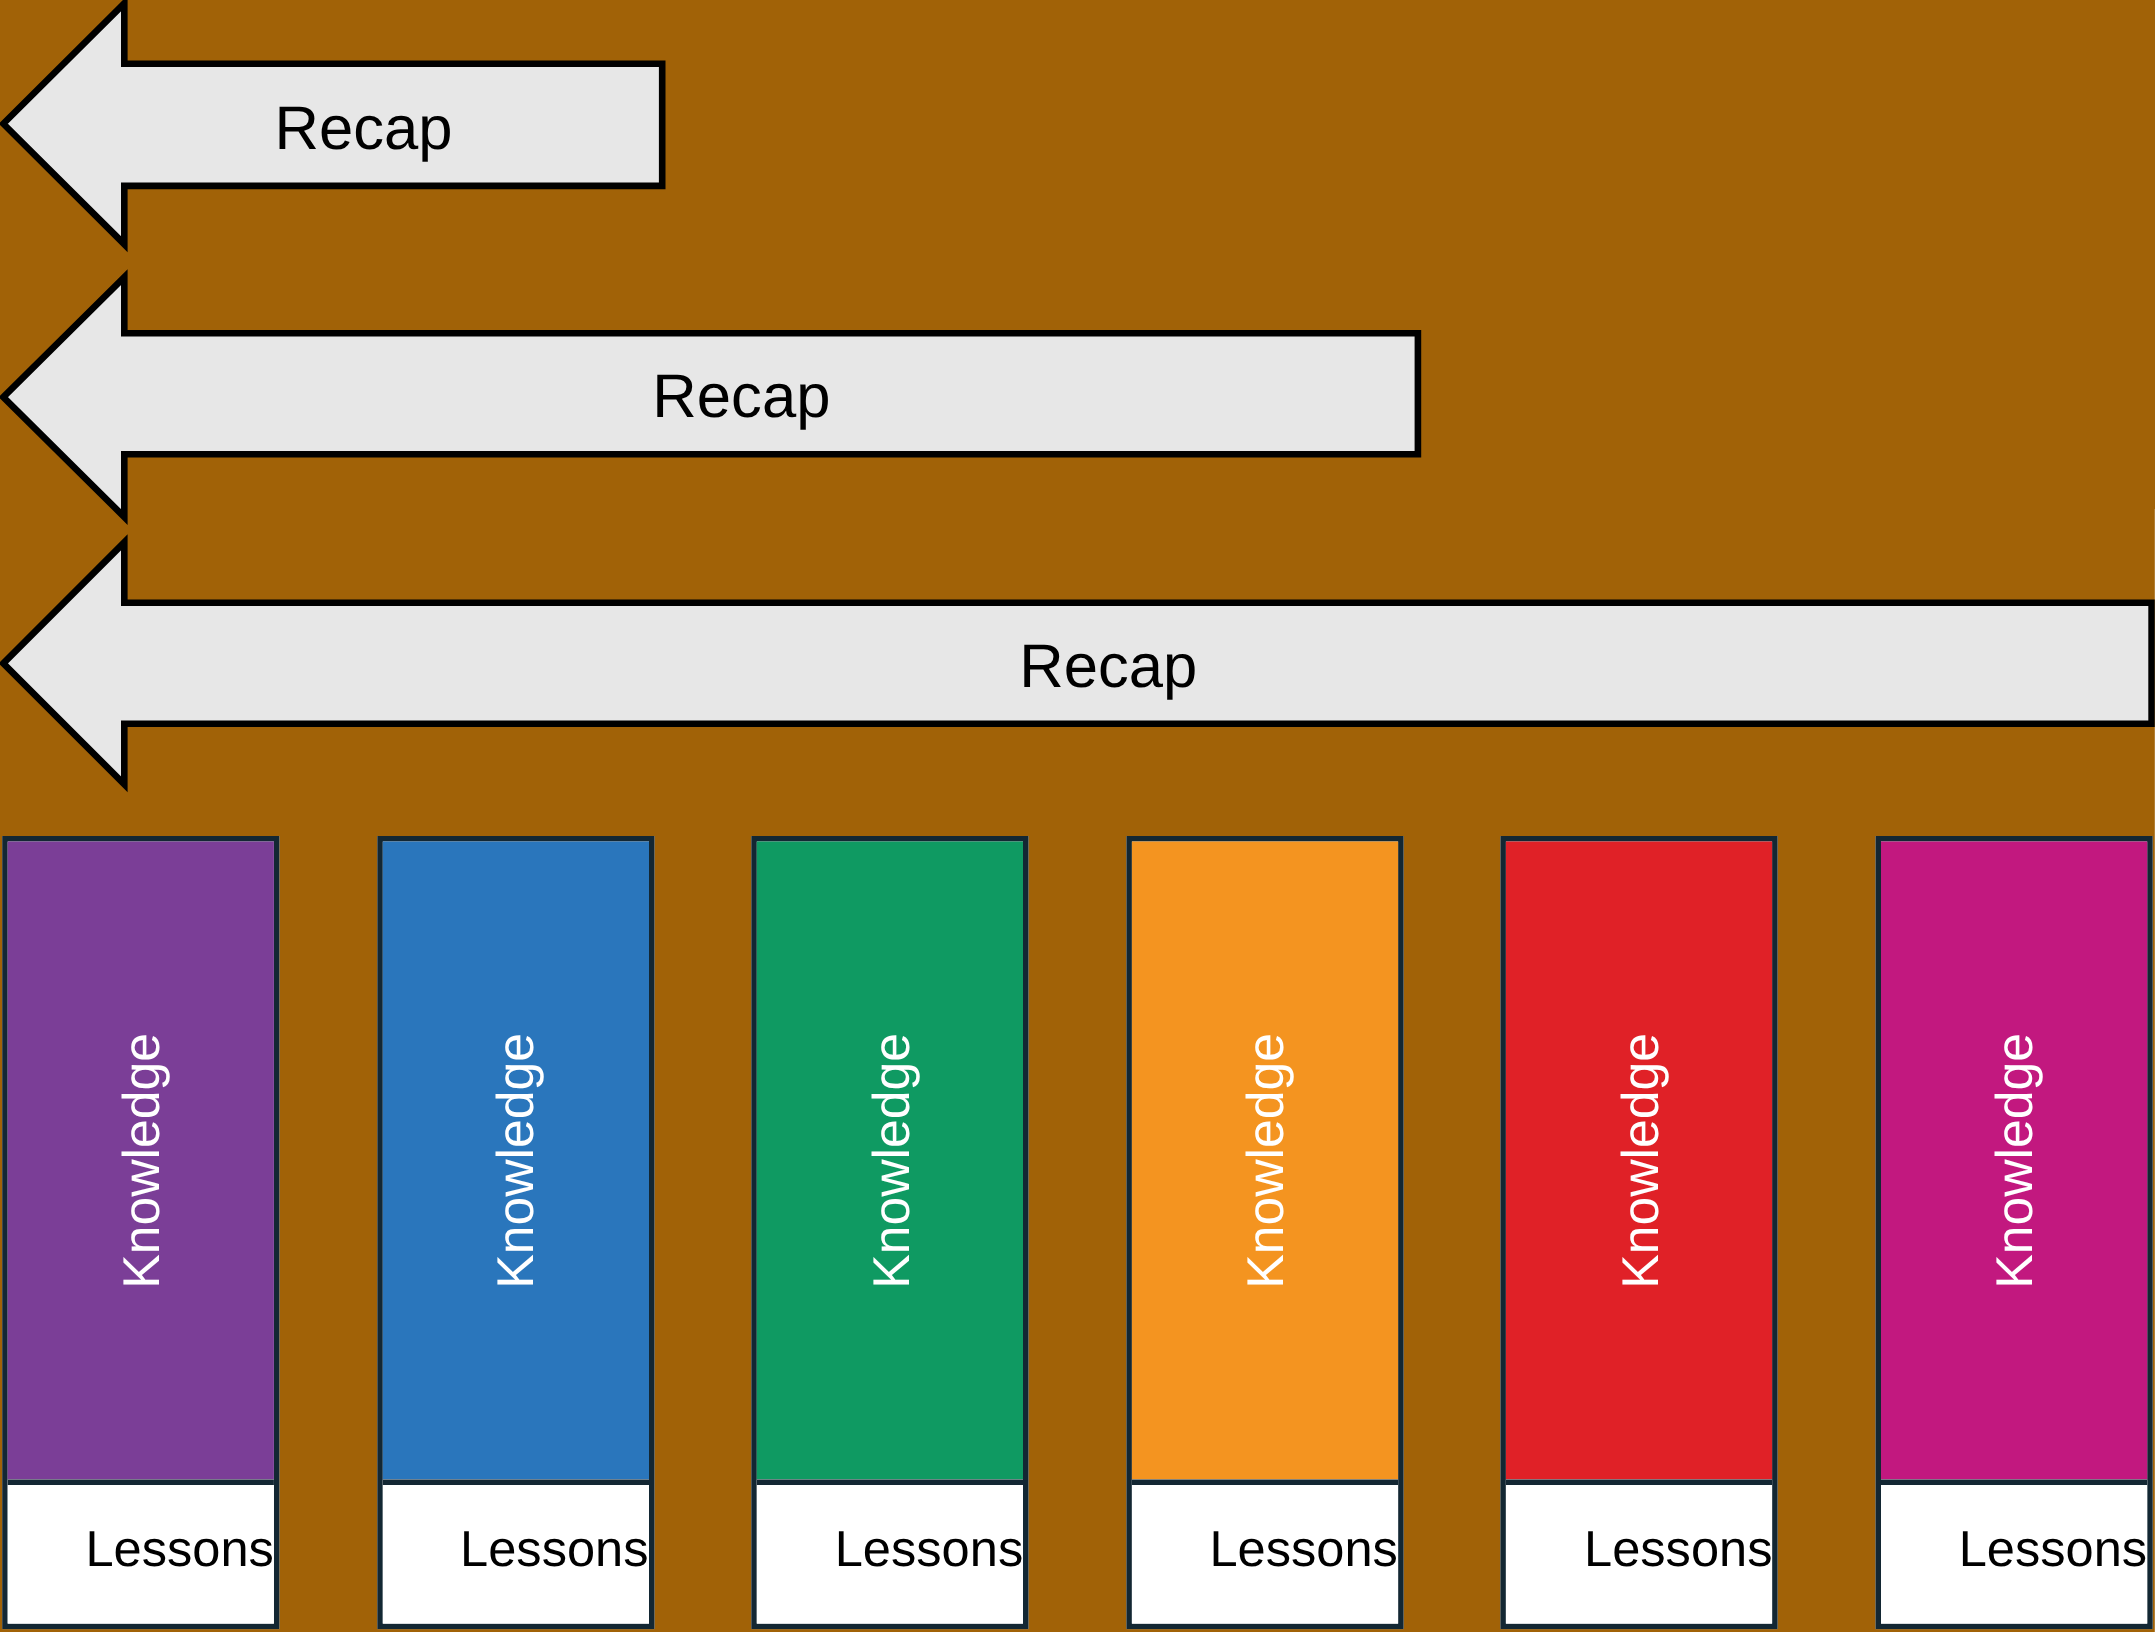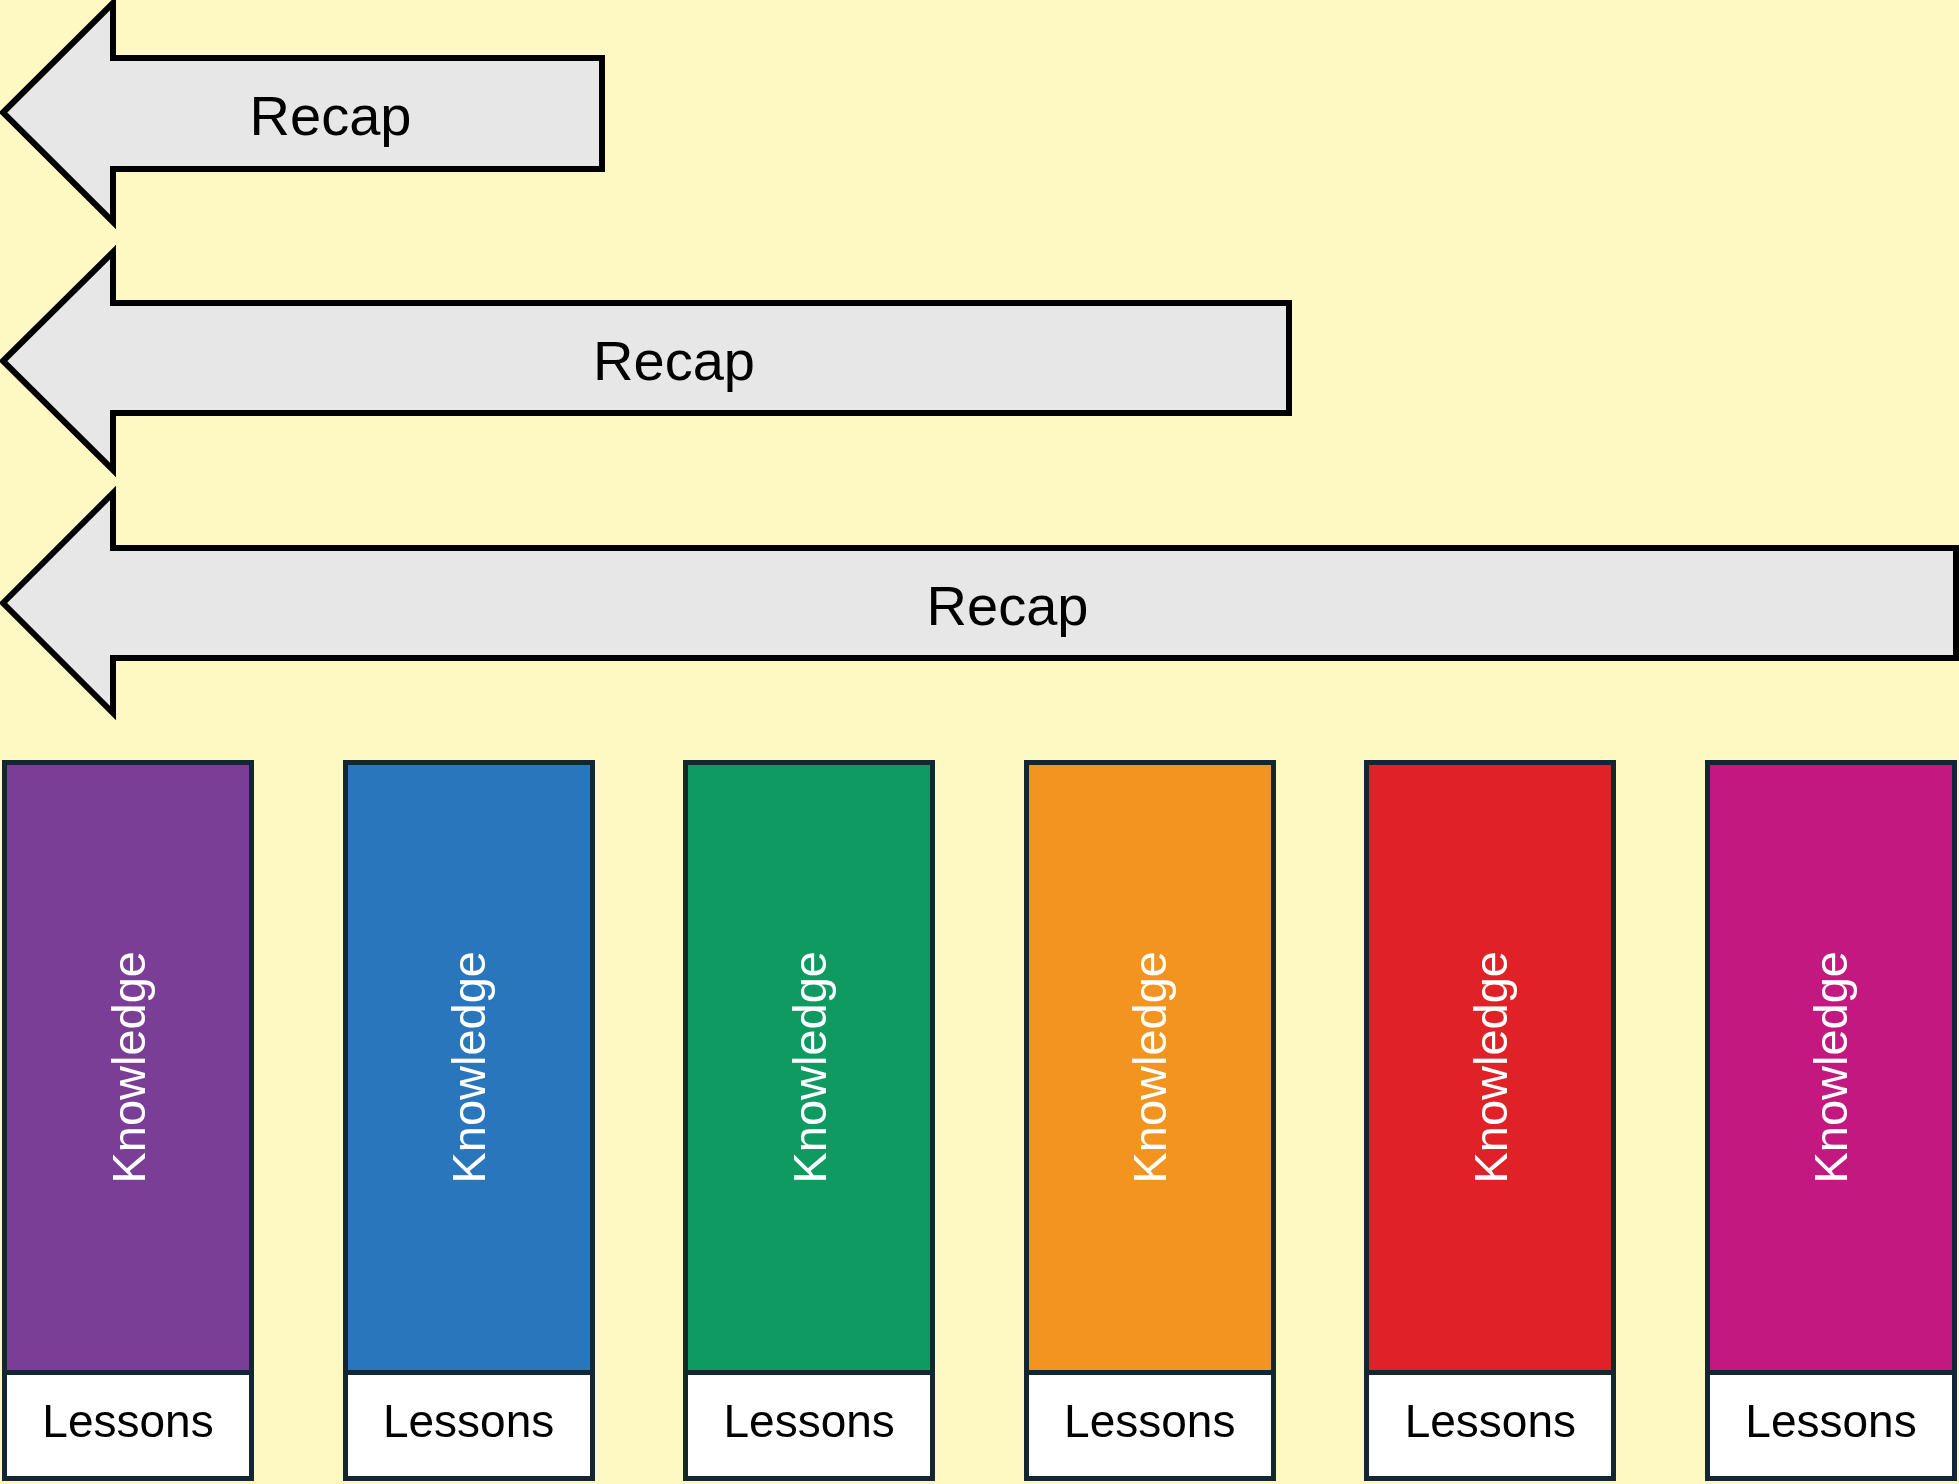--- a/index.html
+++ b/index.html
@@ -4,21 +4,21 @@
 <style>
   html, body {
     margin: 0;
     padding: 0;
     background: #ffffff;
   }
   .canvas {
     position: relative;
     width: 1959px;
     height: 1484px;
-    background: #fef9c3;
+    background: #a16207;
     font-family: "Liberation Sans", sans-serif;
     overflow: hidden;
   }
   .arrows-svg {
     position: absolute;
     top: 0;
     left: 0;
   }
   .arrow-label {
     font-family: "Liberation Sans", sans-serif;
@@ -51,27 +51,27 @@
     justify-content: center;
   }
   .knowledge-text {
     writing-mode: vertical-rl;
     transform: rotate(180deg);
     color: #ffffff;
     font-size: 47px;
     line-height: 1;
   }
   .lessons-box {
-    height: 106px;
+    height: 131px;
     flex: 0 0 auto;
     background: #ffffff;
     border-top: 5px solid var(--col-border, #132733);
     display: flex;
     align-items: center;
-    justify-content: center;
+    justify-content: flex-end;
     padding-bottom: 10px;
     box-sizing: border-box;
   }
   .lessons-text {
     font-size: 46px;
     color: #000000;
   }
 </style>
 </head>
 <body>

